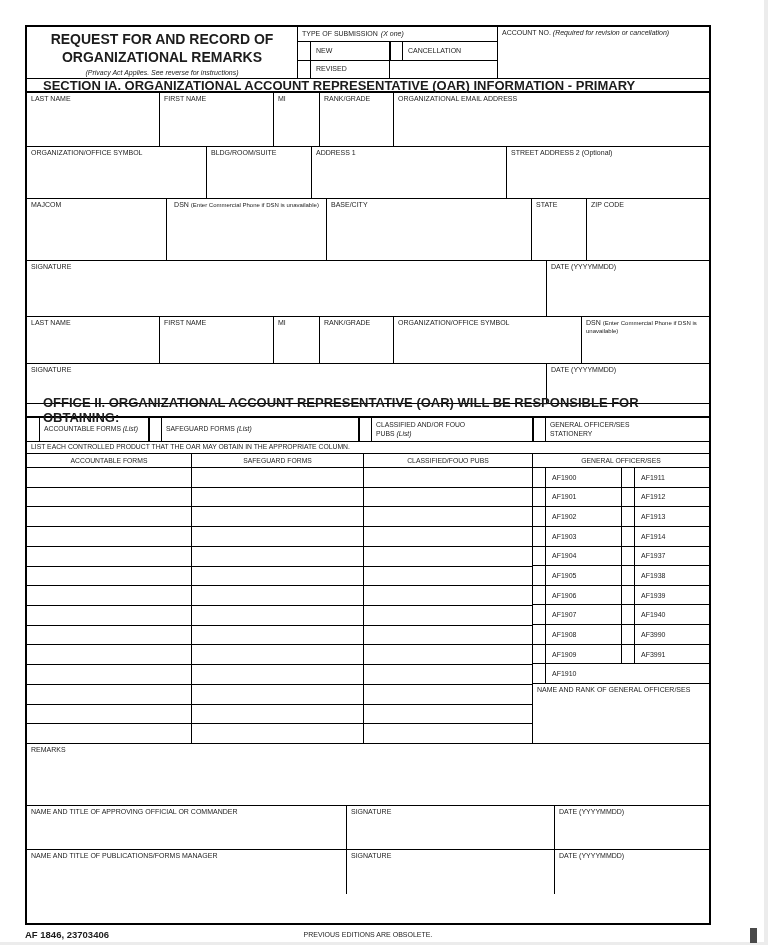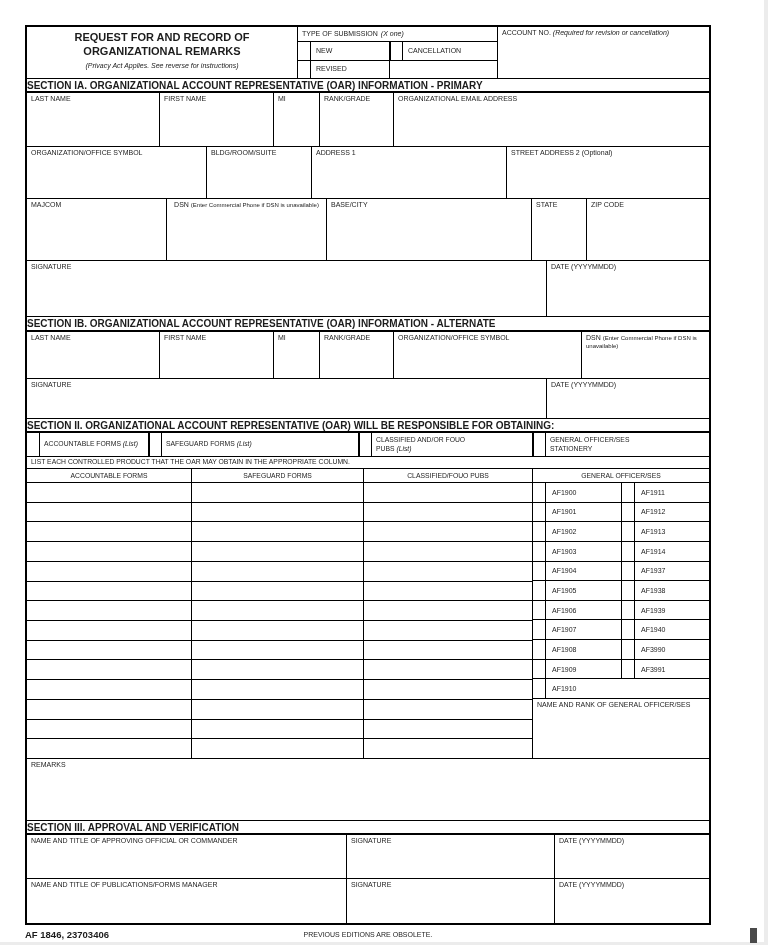--- a/index.html
+++ b/index.html
@@ -14,26 +14,26 @@
   .row{display:flex;border-bottom:1px solid #000;box-sizing:border-box;align-items:stretch;}
   .row.last{border-bottom:none;}
   .cell{border-right:1px solid #000;box-sizing:border-box;padding:2px 4px;font-size:7px;
         line-height:1.2;overflow:hidden;}
   .cell.endc{border-right:none;}
   .nopad{padding:0;}
   .flex1{flex:1;}
   .lab{font-size:7px;}
   .note6{font-size:6px;}
   i{font-style:italic;}
-  .bar{font-weight:bold;font-size:10px;padding:2px 0;display:flex;align-items:center;
+  .bar{font-weight:bold;font-size:13px;padding:2px 16px;display:flex;align-items:center;
        border-bottom:2px solid #000;box-sizing:border-box;}
 
   
   .titlebox{display:flex;flex-direction:column;align-items:center;text-align:center;padding-top:4px;}
-  .t1{font-weight:bold;font-size:11px;line-height:1.25;}
+  .t1{font-weight:bold;font-size:14px;line-height:1.25;}
   .pnote{font-size:7px;font-style:italic;margin-top:3px;}
   .tos{display:flex;flex-direction:column;}
   .tos-head{border-bottom:1px solid #000;padding:1px 4px;font-size:7px;height:15px;
             box-sizing:border-box;display:flex;align-items:center;gap:3px;}
   .tos-row{display:flex;flex:1;border-bottom:1px solid #000;box-sizing:border-box;}
   .tos-row.last{border-bottom:none;}
   .cbx{width:13px;border-left:1px solid #000;border-right:1px solid #000;box-sizing:border-box;
        align-self:stretch;flex:0 0 13px;background:#fff;}
   .cbx.first{border-left:none;}
   .tos-opt{display:flex;align-items:center;padding:0 5px;font-size:7px;border-right:1px solid #000;box-sizing:border-box;}
@@ -189,21 +189,20 @@
 
     <div class="row h56">
       <div class="cell w520">
         <span class="lab">SIGNATURE</span>
       </div>
       <div class="cell flex1 endc">
         <span class="lab">DATE (YYYYMMDD)</span>
       </div>
     </div>
 
-    <div class="bar barh15">SECTION IB.  ORGANIZATIONAL ACCOUNT REPRESENTATIVE (OAR) INFORMATION - ALTERNATE</div>
 
     <div class="row h47">
       <div class="cell w133">
         <span class="lab">LAST NAME</span>
       </div>
       <div class="cell w114">
         <span class="lab">FIRST NAME</span>
       </div>
       <div class="cell w46">
         <span class="lab">MI</span>
@@ -222,21 +221,21 @@
 
     <div class="row h40">
       <div class="cell w520">
         <span class="lab">SIGNATURE</span>
       </div>
       <div class="cell flex1 endc">
         <span class="lab">DATE (YYYYMMDD)</span>
       </div>
     </div>
 
-    <div class="bar barh14">SECTION II. ORGANIZATIONAL ACCOUNT REPRESENTATIVE (OAR) WILL BE RESPONSIBLE FOR OBTAINING:</div>
+    <div class="bar barh14">OFFICE II. ORGANIZATIONAL ACCOUNT REPRESENTATIVE (OAR) WILL BE RESPONSIBLE FOR OBTAINING:</div>
 
     <div class="obrow">
       <div class="obgrp g1">
         <div class="cbx first"></div>
         <div class="oblab">
           <span class="wrapbox"><span>ACCOUNTABLE FORMS</span>
           <i>(List)</i></span>
         </div>
       </div>
       <div class="obgrp g2">
@@ -412,21 +411,20 @@
             </div>
           </div>
         <div class="namebox">NAME AND RANK OF GENERAL OFFICER/SES</div>
       </div>
     </div>
 
     <div class="remarks">
       <span class="lab">REMARKS</span>
     </div>
 
-    <div class="bar barh14">SECTION III. APPROVAL AND VERIFICATION</div>
 
     <div class="row h44">
       <div class="cell w320">
         <span class="lab">NAME AND TITLE OF APPROVING OFFICIAL OR COMMANDER</span>
       </div>
       <div class="cell w208">
         <span class="lab">SIGNATURE</span>
       </div>
       <div class="cell flex1 endc">
         <span class="lab">DATE (YYYYMMDD)</span>

